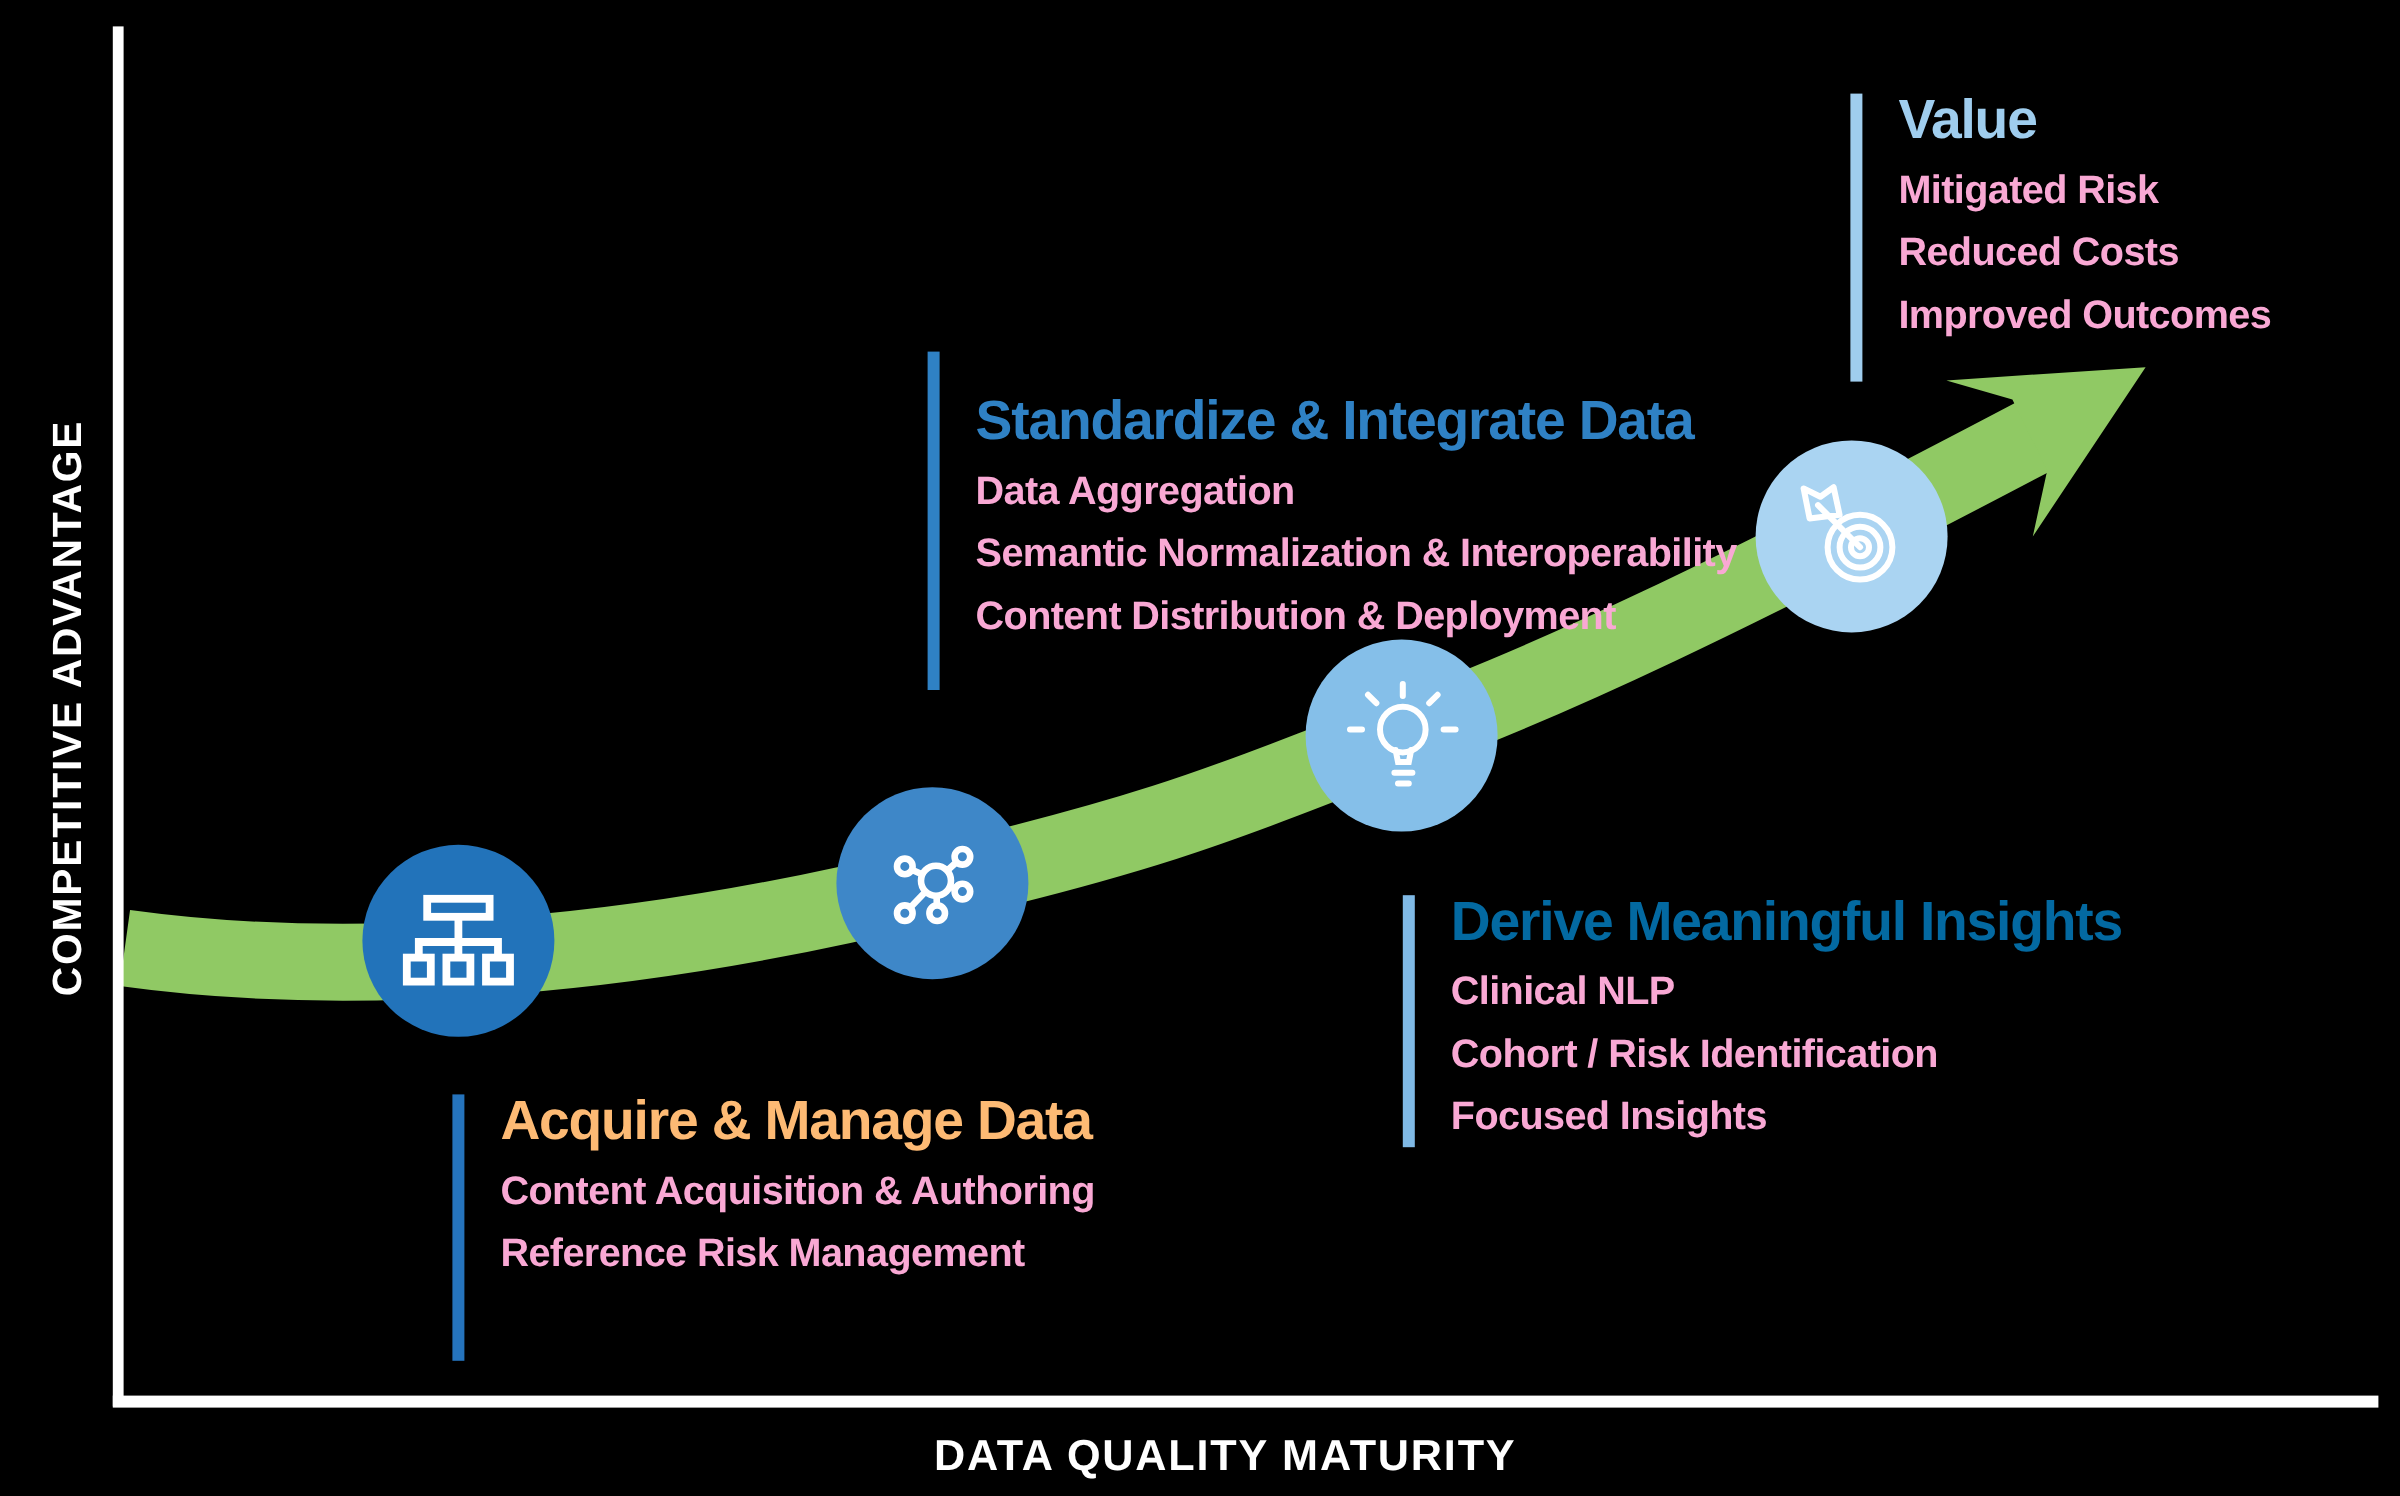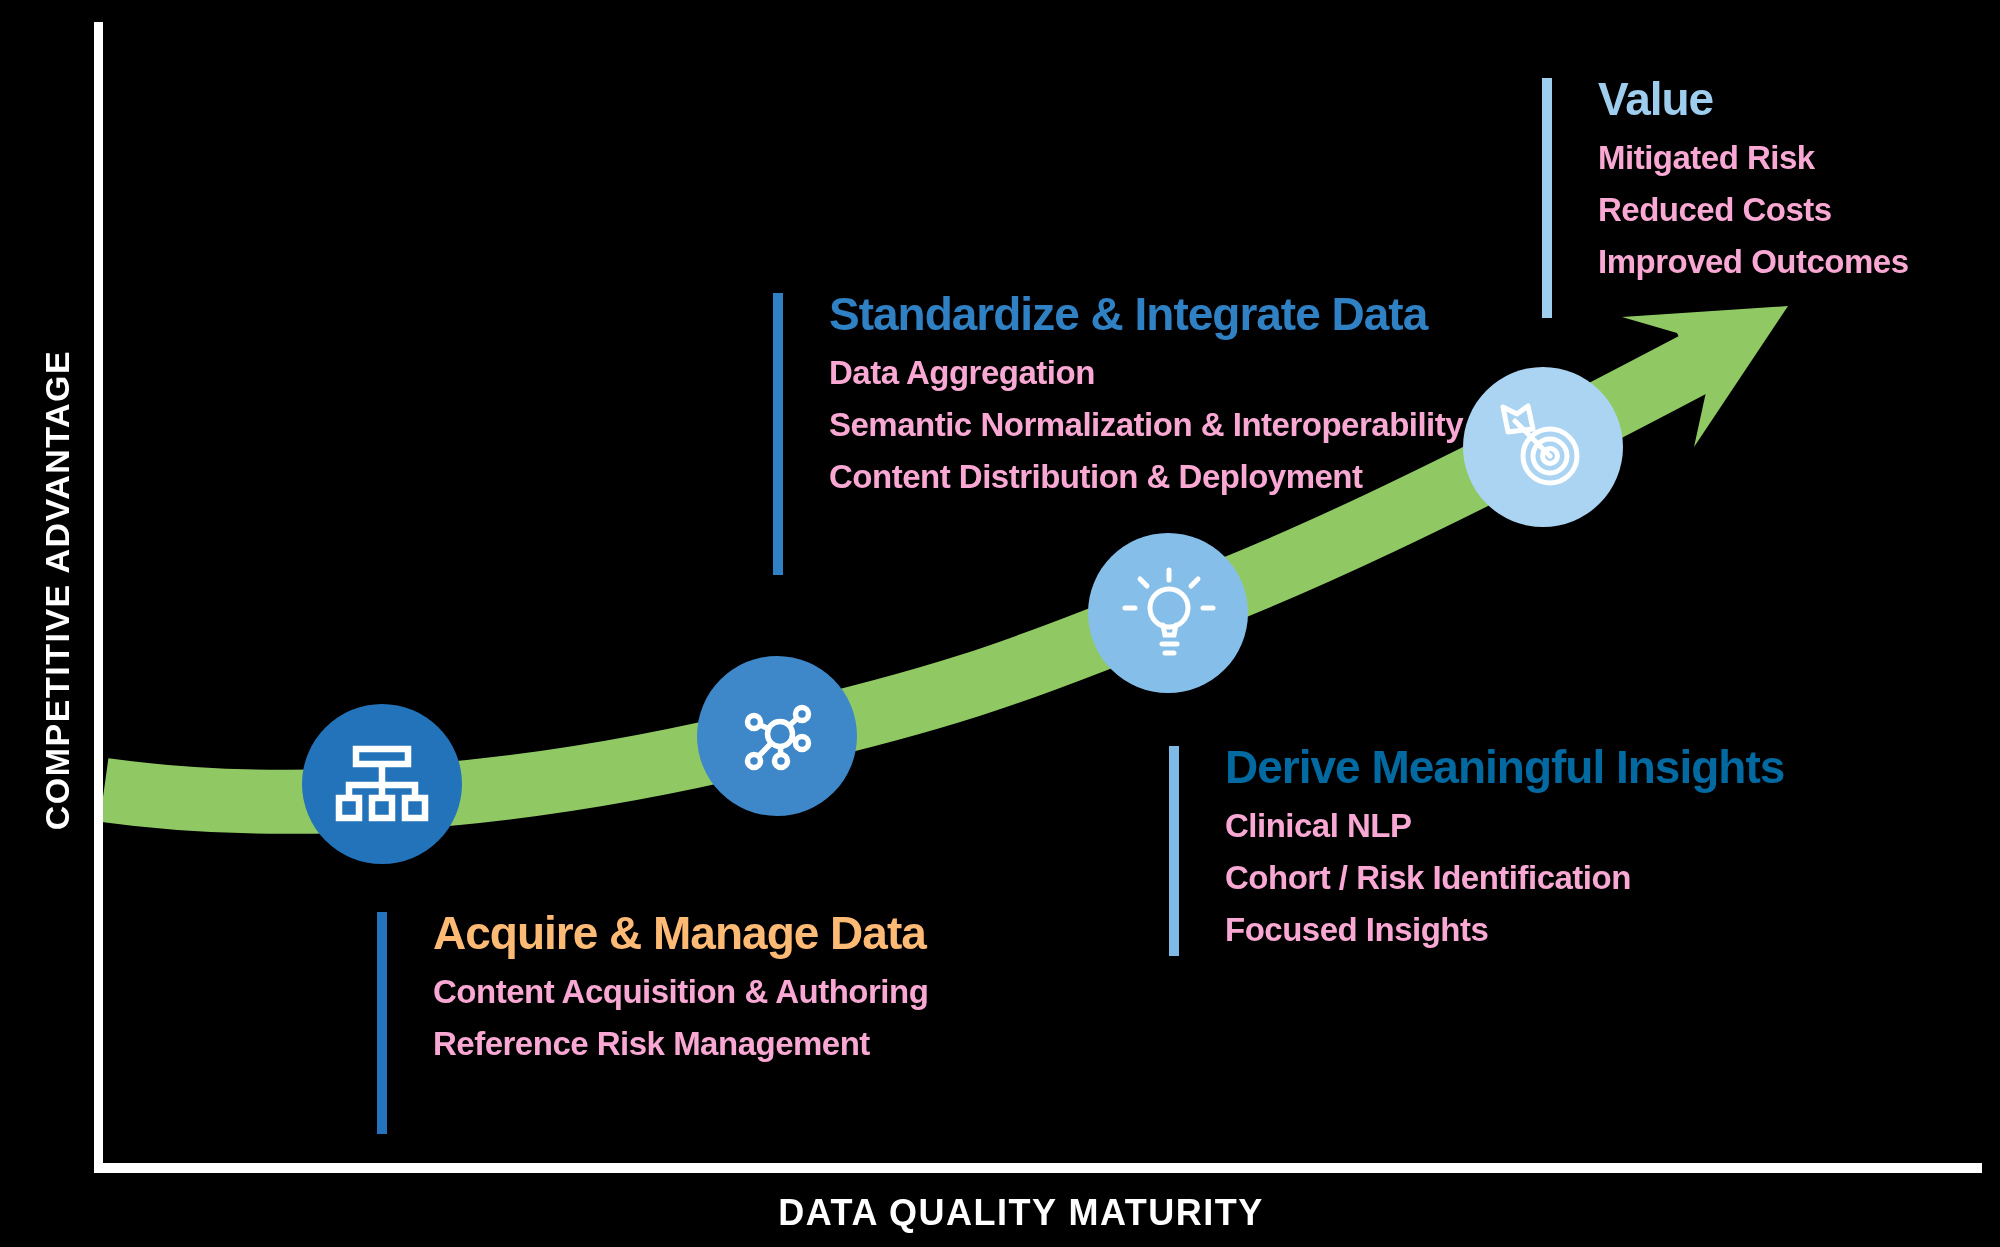--- a/index.html
+++ b/index.html
@@ -52,21 +52,21 @@
     width: 160px;
     height: 160px;
     border-radius: 50%;
     display: flex;
     align-items: center;
     justify-content: center;
   }
   .marker svg { width: 100px; height: 100px; }
   .stage-block {
     position: absolute;
-    padding-left: 56px;
+    padding-left: 40px;
   }
   .stage-bar {
     position: absolute;
     left: 0; top: 4px;
     width: 10px;
   }
   .stage-title {
     margin: 0 0 8px 0;
     font-size: 46px;
     font-weight: bold;
@@ -149,21 +149,21 @@
 
   <section class="stage-block" style="left:377px; top:908px;">
     <div class="stage-bar" style="height: 222px; background: rgb(37, 115, 188);"></div>
     <h2 class="stage-title" style="color: #fdba74;">Acquire &amp; Manage Data</h2>
     <div class="stage-item">Content Acquisition &amp; Authoring</div>
     <div class="stage-item">Reference Risk Management</div>
   </section>
 
   <section class="stage-block" style="left:773px; top:289px;">
     <div class="stage-bar" style="height: 282px; background: rgb(47, 129, 196);"></div>
-    <h2 class="stage-title" style="color: rgb(47, 129, 196);">Standardize &amp; Integrate Data</h2>
+    <h2 class="stage-title" style="color: rgb(47, 129, 196); margin-top: 36px;">Standardize &amp; Integrate Data</h2>
     <div class="stage-item">Data Aggregation</div>
     <div class="stage-item">Semantic Normalization &amp; Interoperability</div>
     <div class="stage-item">Content Distribution &amp; Deployment</div>
   </section>
 
   <section class="stage-block" style="left:1169px; top:742px;">
     <div class="stage-bar" style="height: 210px; background: rgb(127, 185, 229);"></div>
     <h2 class="stage-title" style="color: #0369a1;">Derive Meaningful Insights</h2>
     <div class="stage-item">Clinical NLP</div>
     <div class="stage-item">Cohort / Risk Identification</div>

